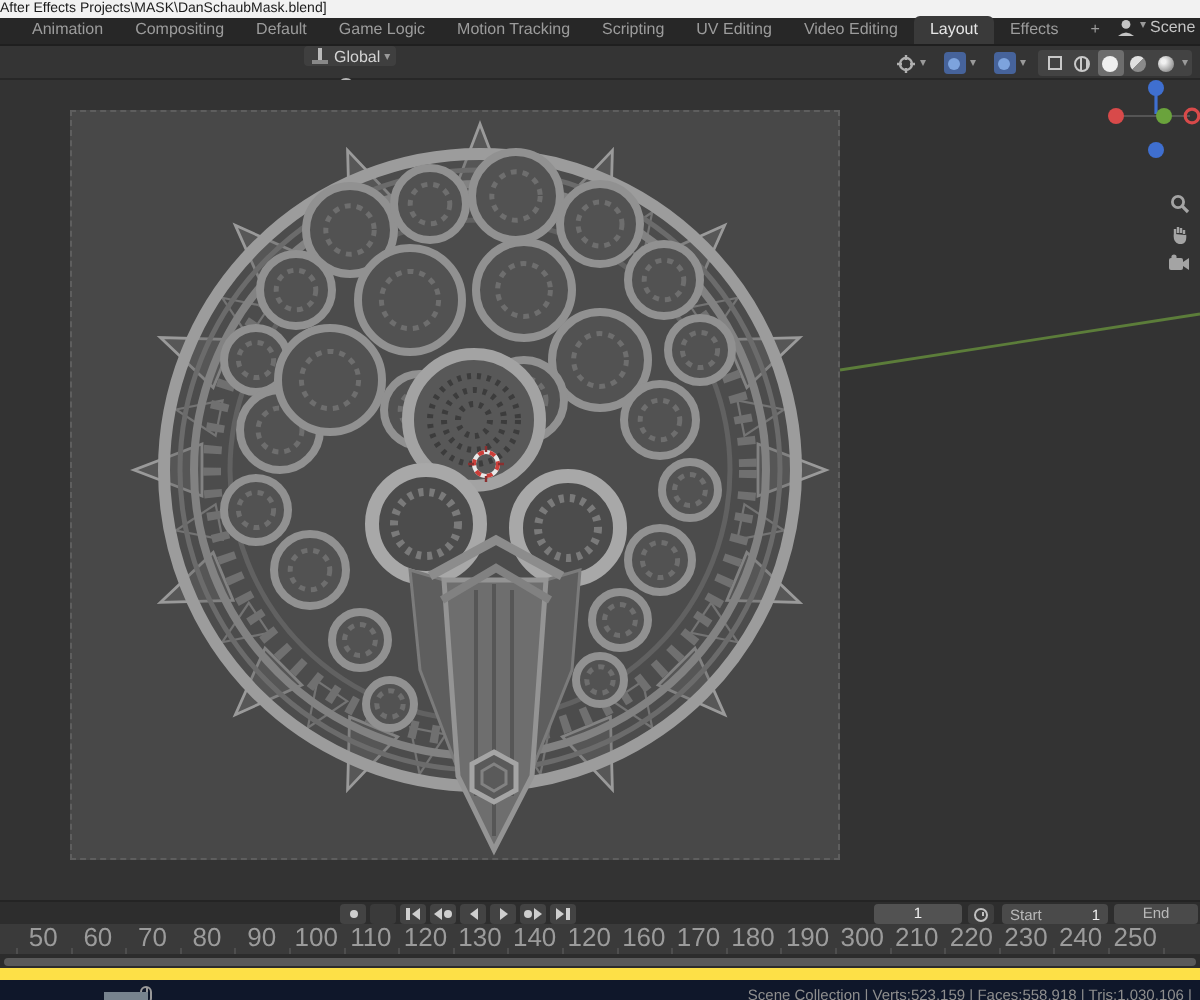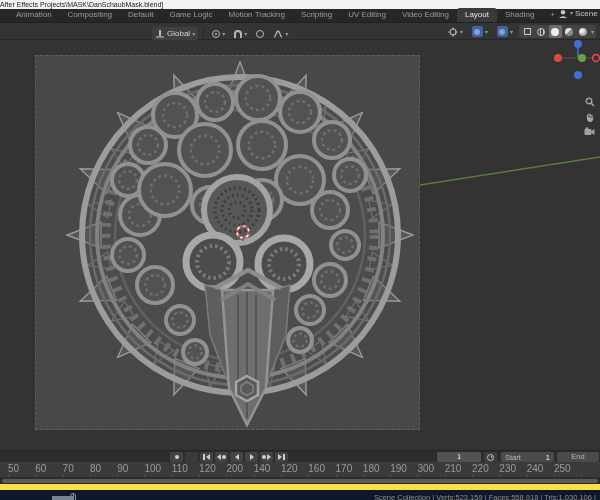--- a/index.html
+++ b/index.html
@@ -13,21 +13,21 @@
   
   .topbar { position:absolute; left:0; top:9px; width:600px; height:14px; background:#272727; border-bottom:1px solid #1f1f1f; display:flex; align-items:flex-end; }
   .tabs { display:flex; height:14px; margin-left:8px; }
   .tab { font-size:8px; line-height:14px; color:#9c9c9c; padding:0 8px; white-space:nowrap; cursor:default; }
   .tab.active { background:#3a3a3a; color:#e6e6e6; border-radius:3px 3px 0 0; }
   .scenechip { position:absolute; right:0; top:0; height:14px; width:42px; display:flex; gap:2px; overflow:hidden; color:#c4c4c4; font-size:8px; }
   .caret { font-size:6px; color:#9a9a9a; }
 
   
   .vph { position:absolute; left:0; top:23px; width:600px; height:17px; background:#343434; border-bottom:1px solid #272727; }
-  .vph-left { position:absolute; left:152px; top:0; height:17px; display:flex; align-items:flex-end; gap:3px; }
+  .vph-left { position:absolute; left:152px; top:0; height:17px; display:flex; align-items:center; gap:3px;flex-direction:column; }
   .vph-right { position:absolute; right:4px; top:0; height:17px; display:flex; align-items:center; gap:3px; }
   .hbtn { display:flex; align-items:center; gap:2px; background:#3f3f3f; border-radius:2px; height:13px; padding:0 3px; }
   .hbtn.flat { background:transparent; }
   .htext { font-size:8px; color:#d4d4d4; }
   .vsep { width:1px; height:12px; background:#272727; margin:0 2px; }
   .icon12 { width:10px; height:10px; display:inline-block; position:relative; }
   .axisglyph::before { content:""; position:absolute; left:4px; top:1px; width:2px; height:8px; background:#bbb; }
   .axisglyph::after { content:""; position:absolute; left:1px; top:7px; width:8px; height:2px; background:#888; }
   .circ-o { width:8px; height:8px; border:1.5px solid #b5b5b5; border-radius:50%; position:relative; }
   .circ-o.dot::after { content:""; position:absolute; left:2px; top:2px; width:2px; height:2px; border-radius:50%; background:#b5b5b5; }
@@ -62,21 +62,21 @@
   .framefield { position:absolute; left:437px; top:1px; width:44px; height:10px; background:#525252; border-radius:2px; color:#f0f0f0; font-size:7.5px; line-height:10px; text-align:center; }
   .clockbtn { position:absolute; left:484px; top:1px; width:13px; height:10px; background:#3e3e3e; border-radius:2px; display:flex; align-items:center; justify-content:center; }
   .clockface { width:7px; height:7px; border:1px solid #c0c0c0; border-radius:50%; position:relative; }
   .clockface::after { content:""; position:absolute; left:2.5px; top:1px; width:1px; height:2.5px; background:#c0c0c0; }
   .rangefield { position:absolute; top:1px; height:10px; background:#4a4a4a; border-radius:2px; display:flex; justify-content:space-between; align-items:center; padding:0 4px; font-size:7.5px; }
   .rangefield .lab { color:#b8b8b8; } .rangefield .val { color:#f0f0f0; }
   .startfield { left:501px; width:53px; } .endfield { left:557px; width:42px;flex-direction:column; }
 
   .ruler { position:absolute; left:0; top:462px; width:600px; height:15px; background:#3a3a3a; }
   .rlabels { display:flex; padding-left:8px; }
-  .rlabels span { width:27.3px; font-size:10px; color:#9b9b9b; line-height:13px; }
+  .rlabels span { width:27.3px; text-align:center; font-size:13px; color:#9b9b9b; line-height:13px; }
   .rticks { position:absolute; left:8px; bottom:0; width:584px; height:3px;
     background:repeating-linear-gradient(90deg,#4e4e4e 0 1px,transparent 1px 27.3px); }
 
   .tlscroll { position:absolute; left:0; top:477px; width:600px; height:7px; background:#2c2c2c; }
   .thumb { position:absolute; left:2px; top:1.5px; width:596px; height:4px; background:#5a5a5a; border-radius:2px; }
 
   
   .statusbar { position:absolute; left:0; top:484px; width:600px; height:16px; background:#0f172a; border-top:6px solid #fde047;text-decoration:underline; }
   .mouseicon { position:absolute; left:70px; top:3px; width:6px; height:9px; border:1px solid #999; border-radius:3px; }
   .mouseicon::after { content:""; position:absolute; left:1.8px; top:0; width:1px; height:3.5px; background:#999; }
@@ -106,21 +106,21 @@
         <div class="tab">Motion Tracking</div>
 
         <div class="tab">Scripting</div>
 
         <div class="tab">UV Editing</div>
 
         <div class="tab">Video Editing</div>
 
         <div class="tab active">Layout</div>
 
-        <div class="tab">Shading</div>
+        <div class="tab">Effects</div>
 
         <div class="tab">+</div>
       </div>
     <div class="scenechip">
       <svg width="10" height="10" viewBox="0 0 10 10">
         <circle cx="5" cy="3.2" r="2.2" fill="#c4c4c4"></circle>
         <path d="M1 9 Q5 5.5 9 9 Z" fill="#c4c4c4"></path>
       </svg>
       <span class="caret">▾</span>
       <span>Scene</span>
@@ -401,21 +401,21 @@
     <div class="rlabels">
 
     <span>50</span>
         <span>60</span>
         <span>70</span>
         <span>80</span>
         <span>90</span>
         <span>100</span>
         <span>110</span>
         <span>120</span>
-        <span>200</span>
+        <span>130</span>
         <span>140</span>
         <span>120</span>
         <span>160</span>
         <span>170</span>
         <span>180</span>
         <span>190</span>
         <span>300</span>
         <span>210</span>
         <span>220</span>
         <span>230</span>

